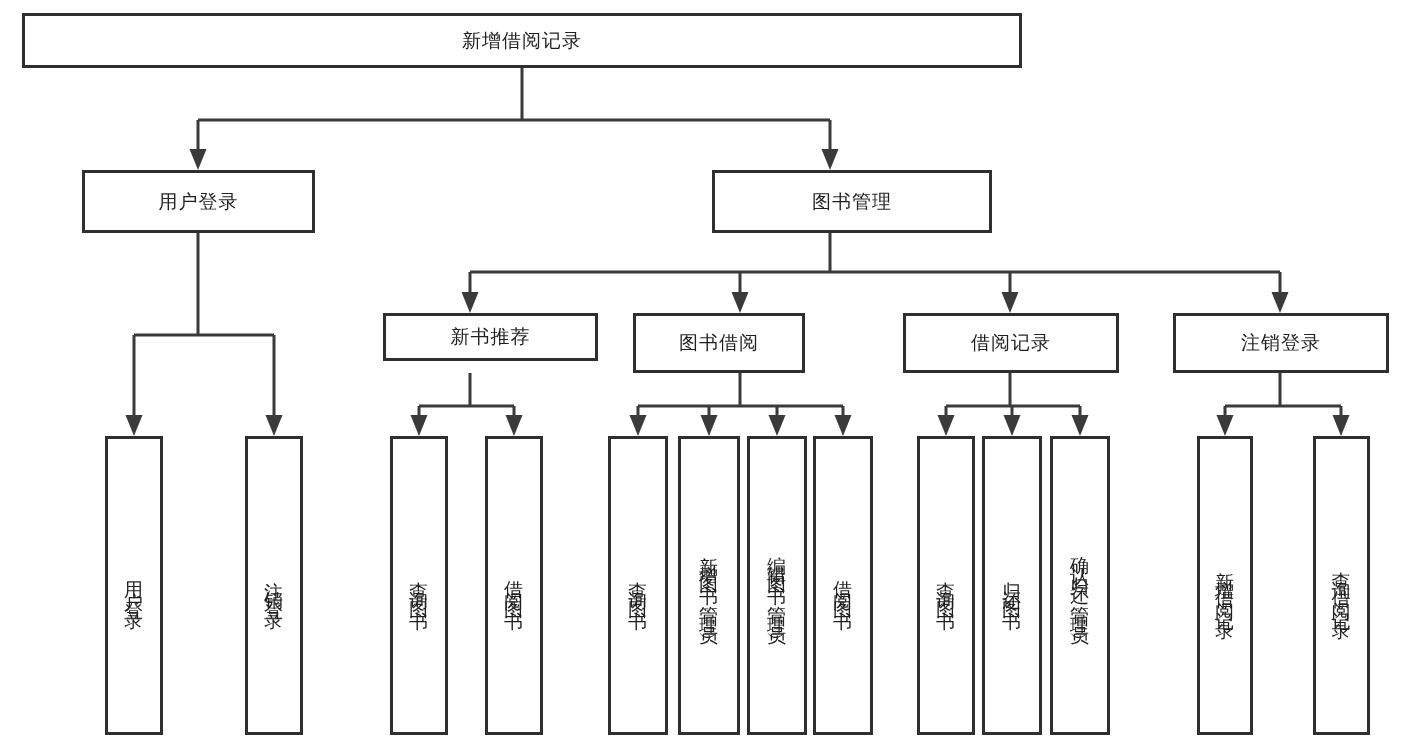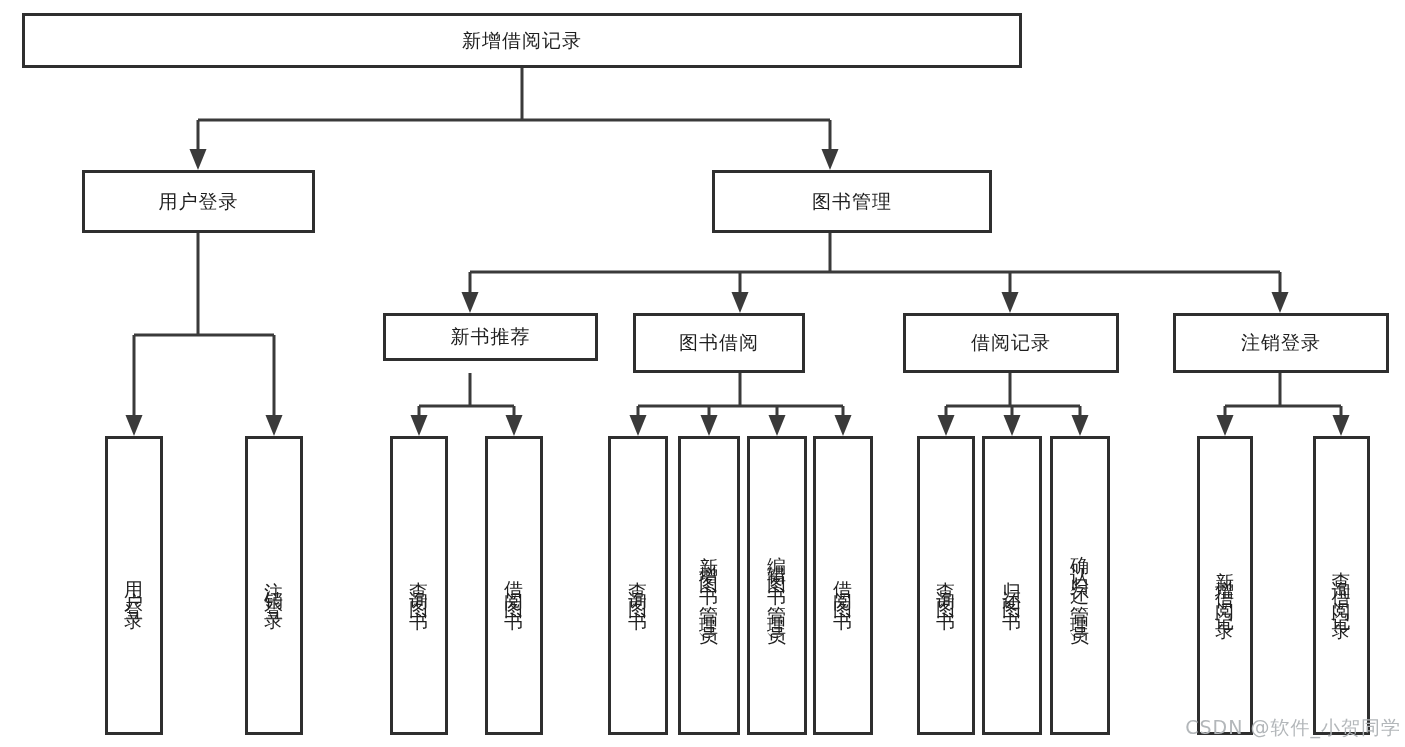--- a/index.html
+++ b/index.html
@@ -149,15 +149,14 @@
     <span>确认归还（管理员）</span>
   </div>
 
   <div class="node v" style="left:1197px; top:436px; width:56px; height:299px;">
     <span>新增借阅记录</span>
   </div>
   <div class="node v" style="left:1313px; top:436px; width:57px; height:299px;">
     <span>查询借阅记录</span>
   </div>
 
-  <div class="watermark">CSDN @软件_小贺同学</div>
 
 </div>
 
 </body></html>

